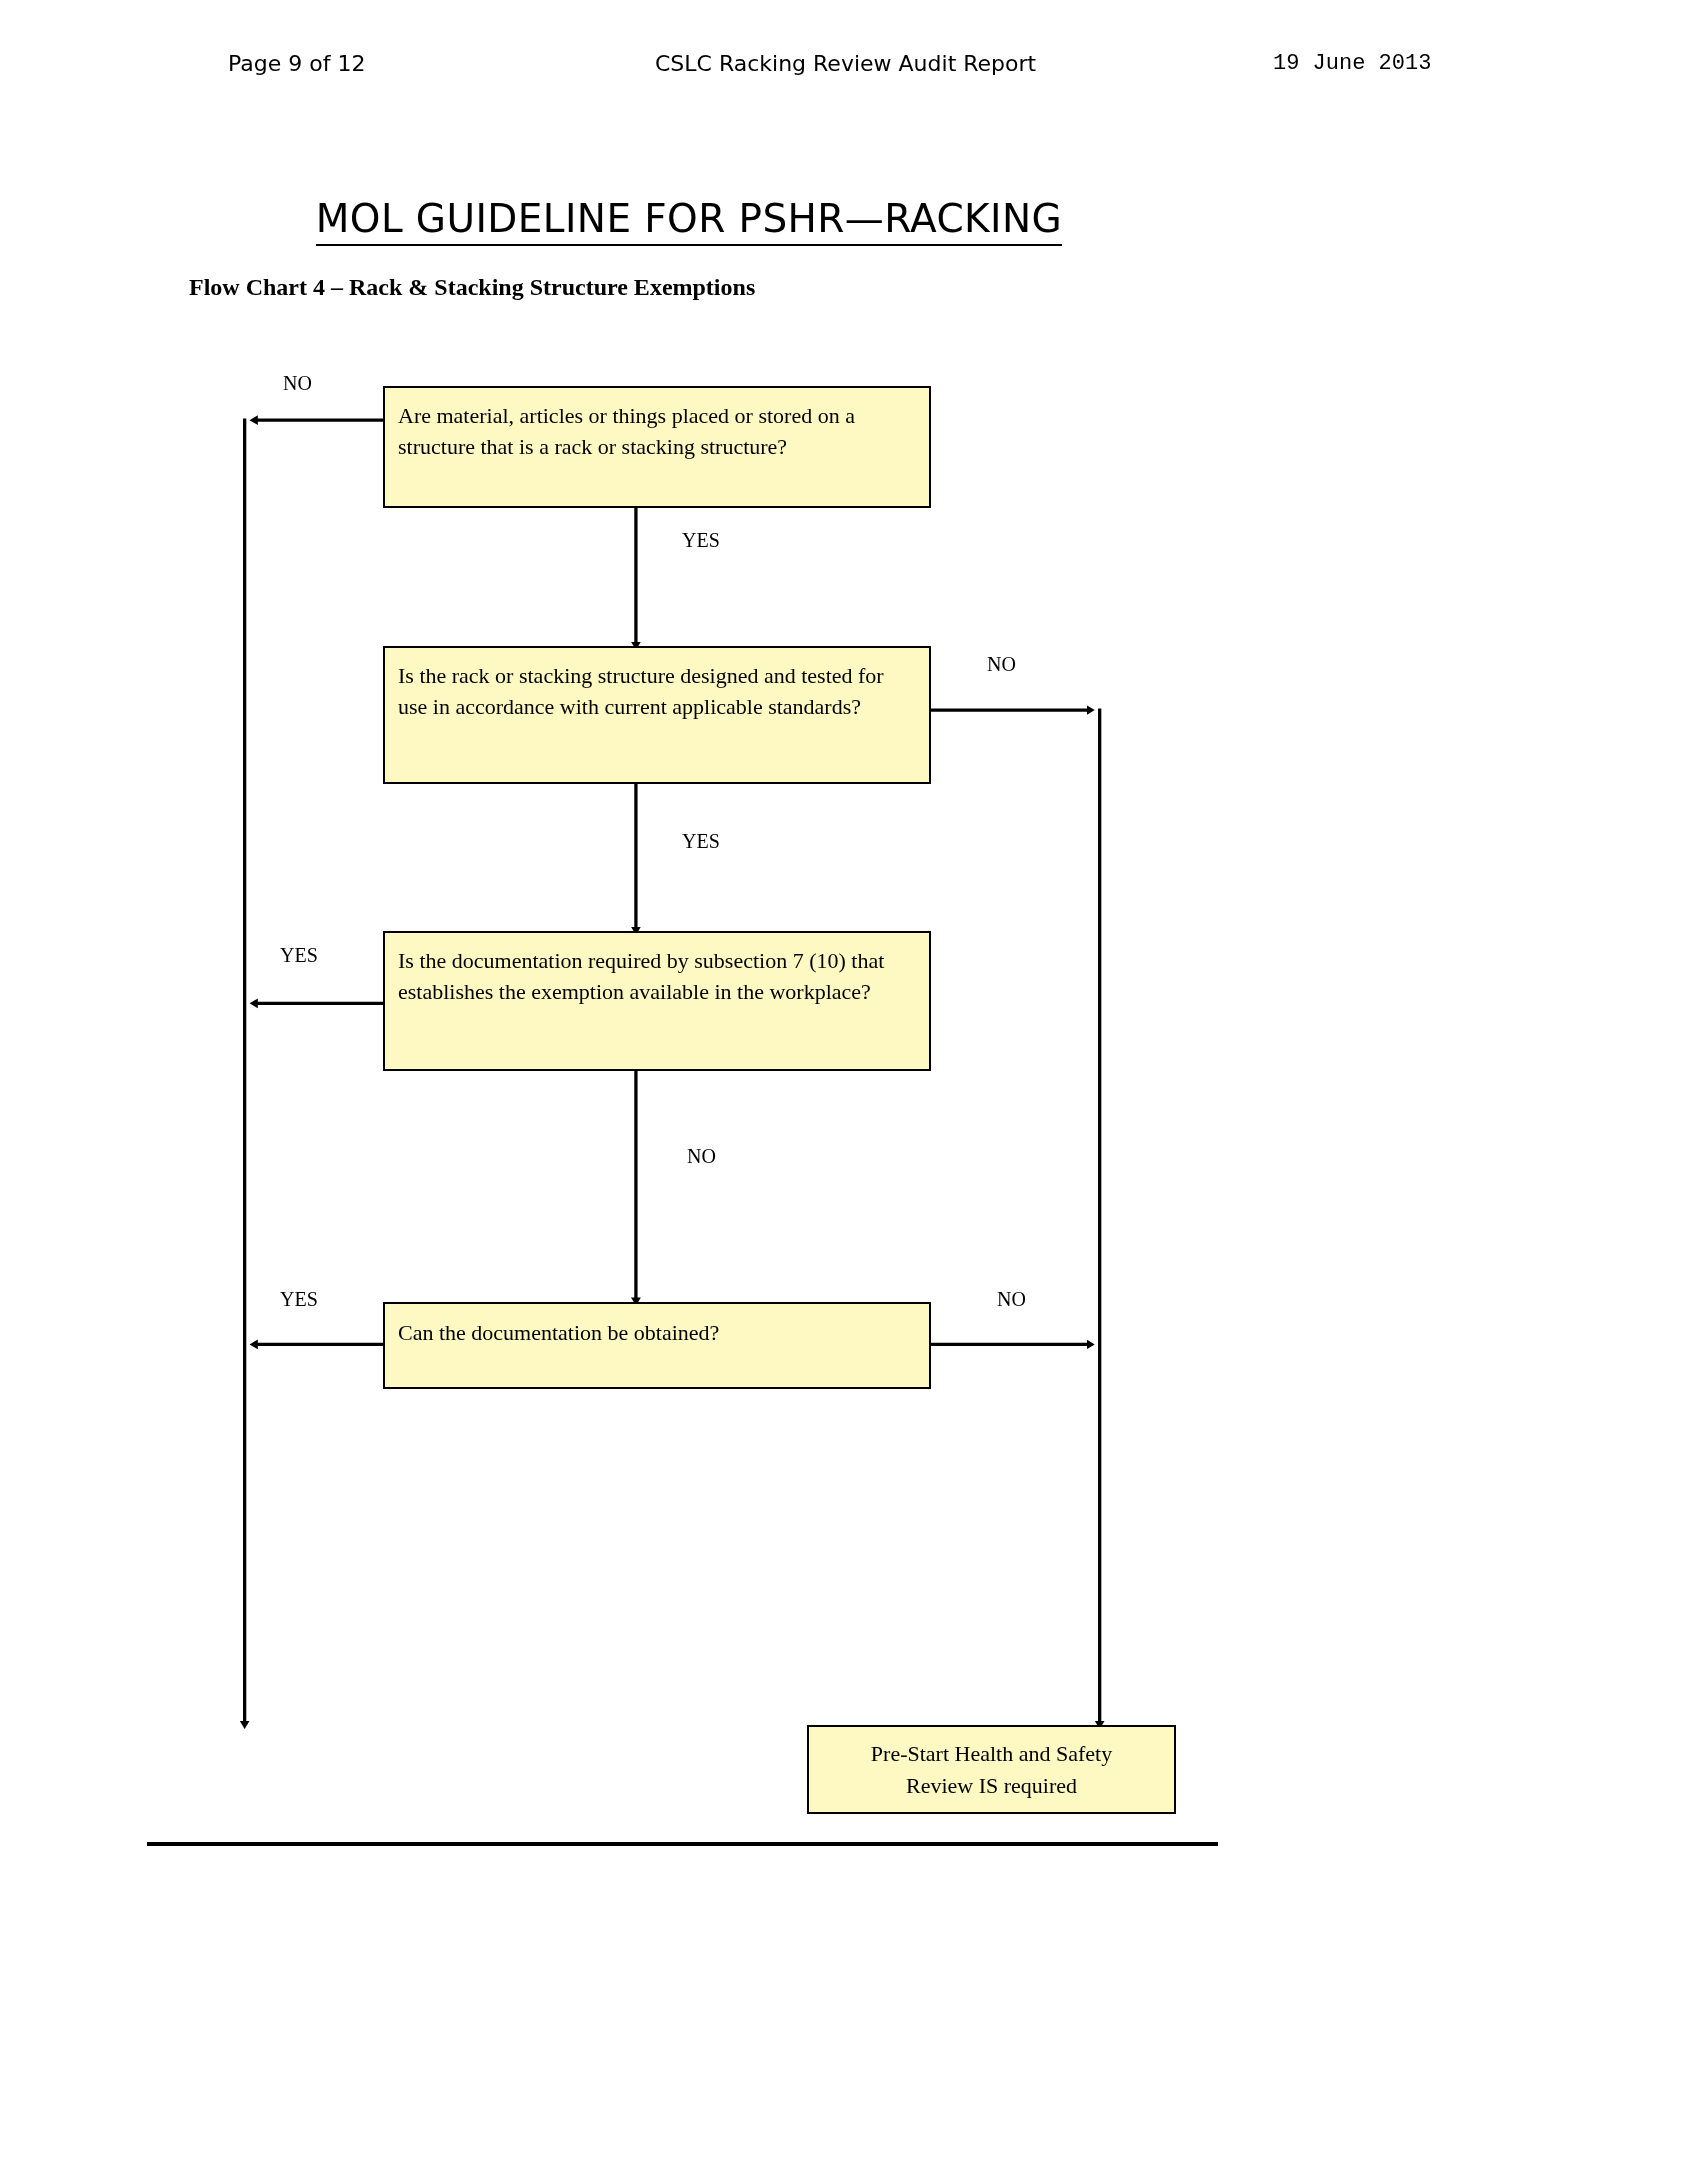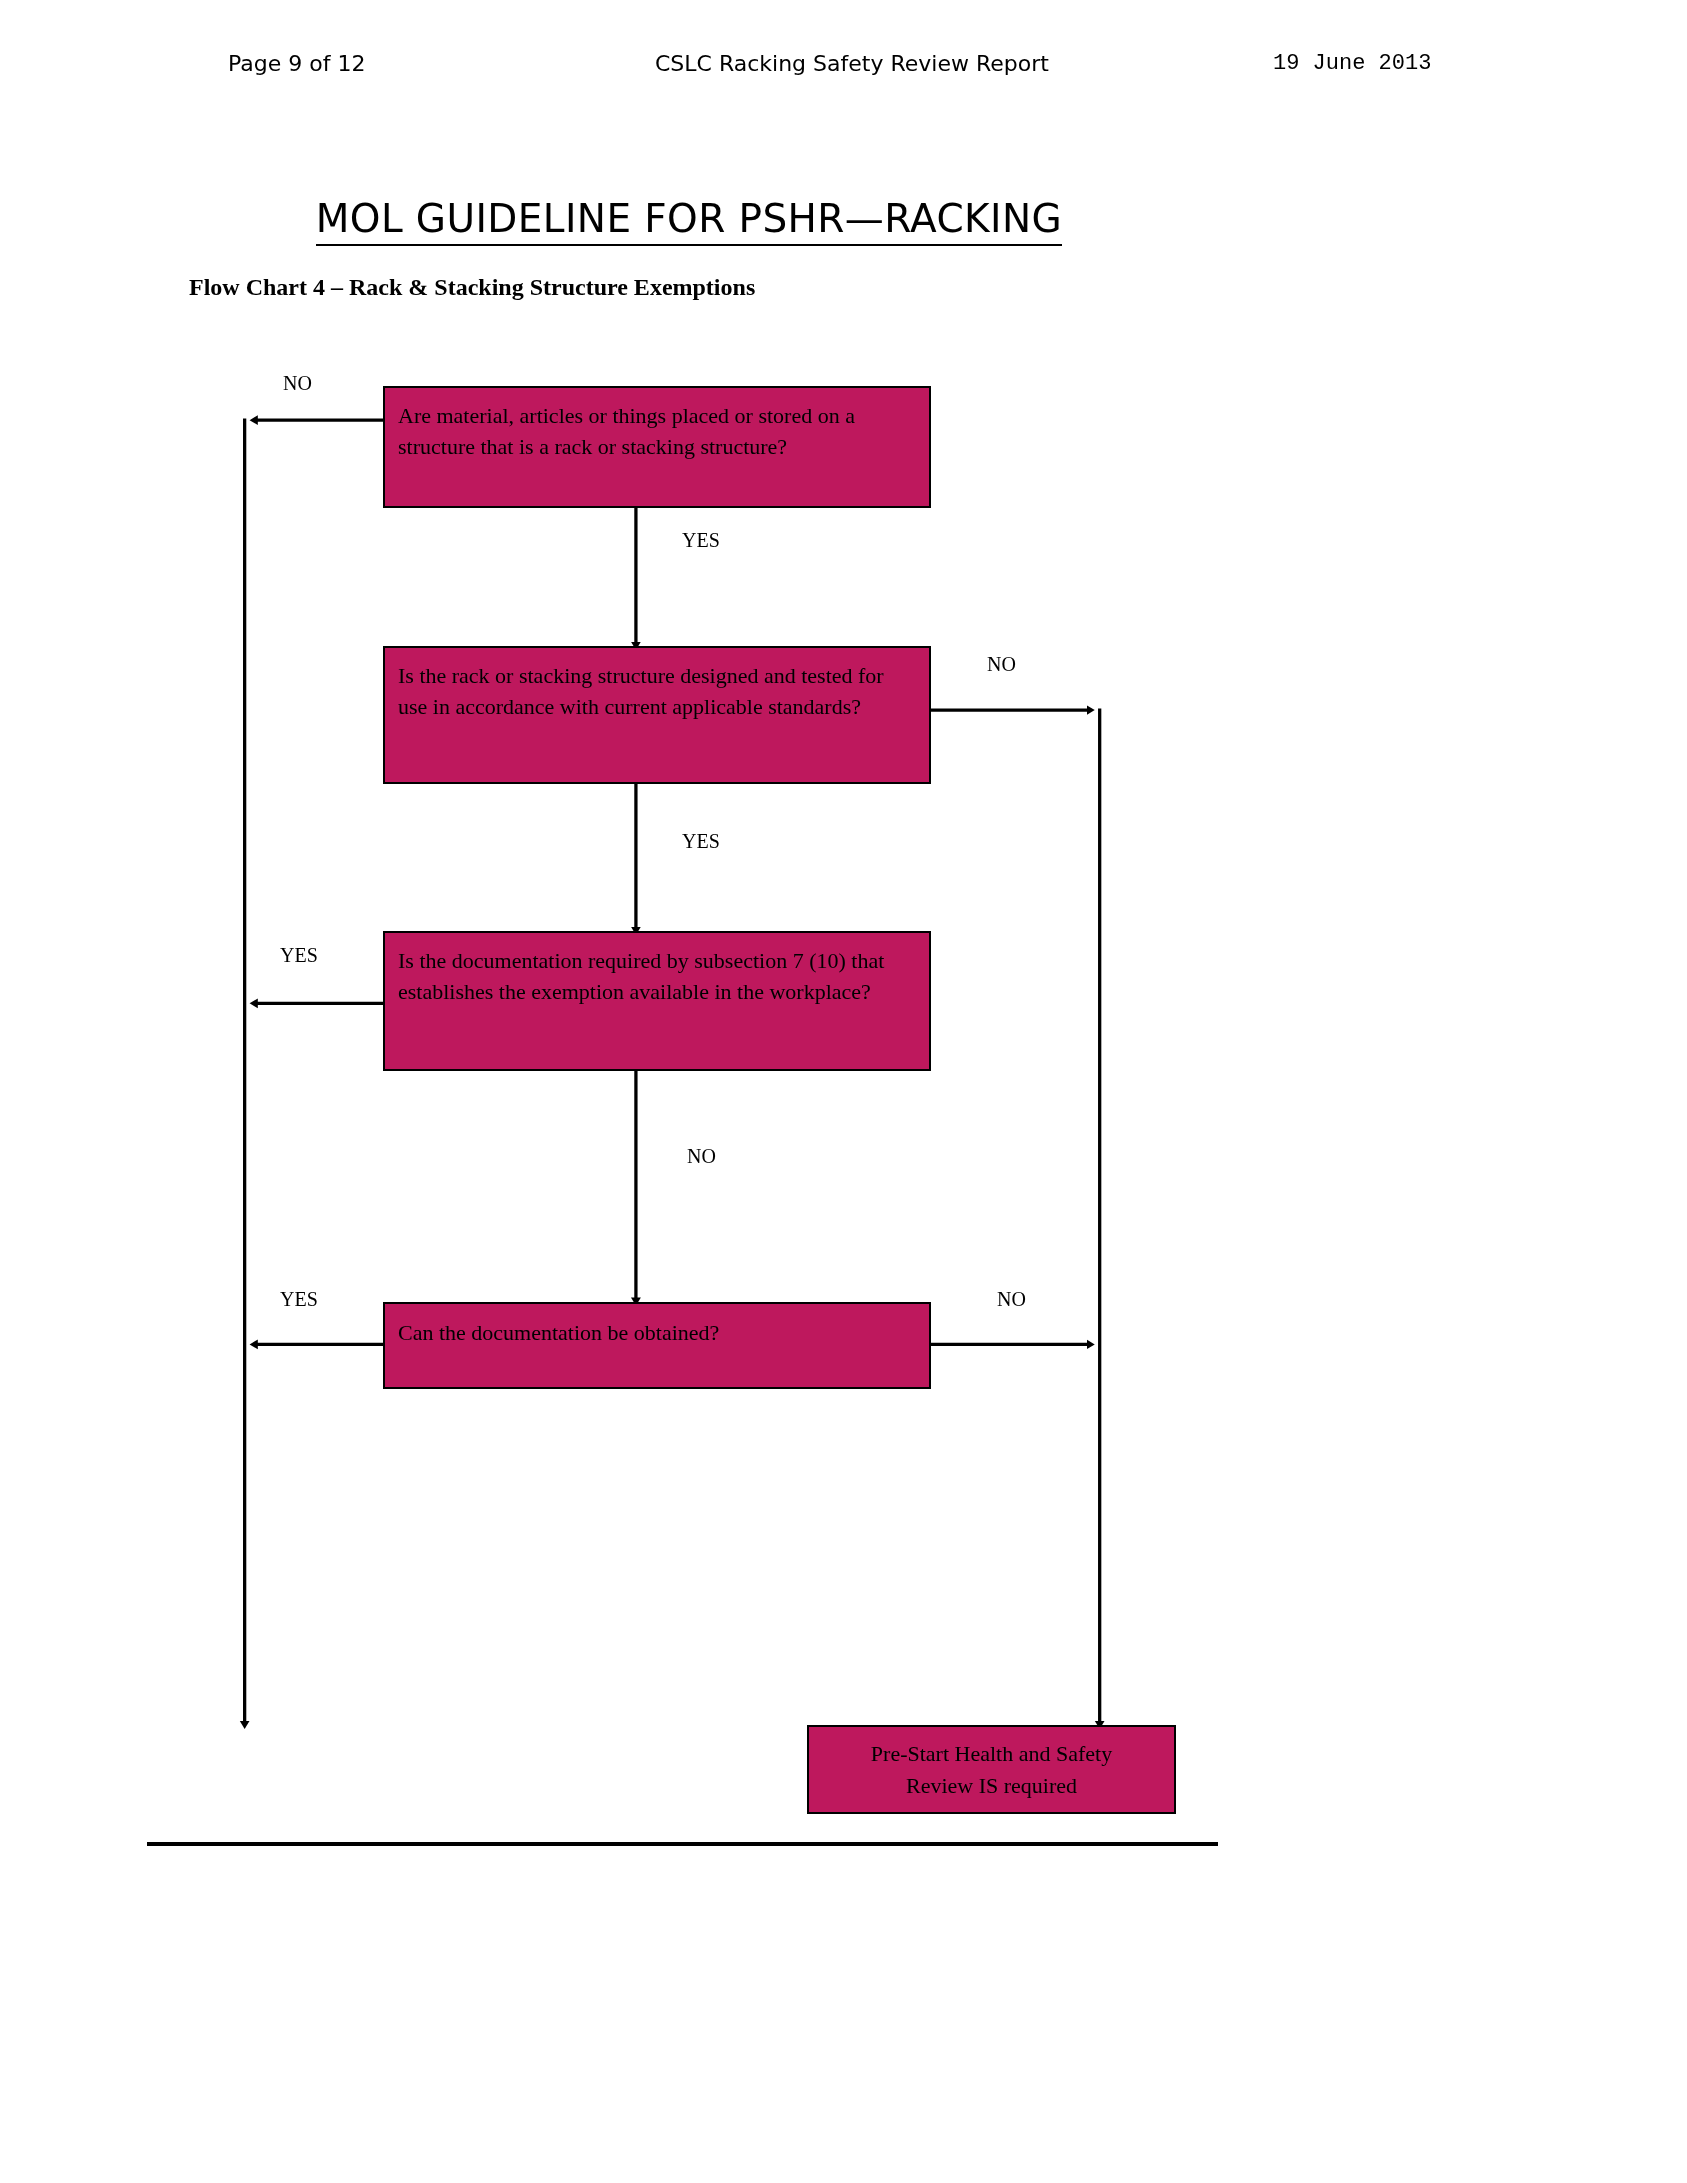--- a/index.html
+++ b/index.html
@@ -87,21 +87,21 @@
     position: absolute;
     left: 0;
     top: 0;
   }
 
   
   .node {
     position: absolute;
     box-sizing: border-box;
     border: 2.5px solid #000;
-    background: #be185d;
+    background: #fef9c3;
     font-family: "Liberation Serif", serif;
     font-size: 22px;
     line-height: 1.42;
   }
   .node .nodetext {
     display: block;
   }
   .node.decision {
     padding: 11.5px 13px 0 13px;
     text-align: left;
@@ -130,21 +130,21 @@
     width: 1071px;
     height: 4.1px;
     background: #000;
   }
 </style>
 </head>
 <body>
 
 <div class="page-header">
   <div class="hdr-left">Page 9 of 12</div>
-  <div class="hdr-center">CSLC Racking Safety Review Report</div>
+  <div class="hdr-center">CSLC Racking Review Audit Report</div>
   <div class="hdr-right">19 June 2013</div>
 </div>
 
 <div class="doc-title">
   <span class="tt">MOL GUIDELINE FOR PSHR—RACKING</span>
 </div>
 <div class="doc-subtitle">Flow Chart 4 – Rack &amp; Stacking Structure Exemptions</div>
 
 <div class="flow">
 

